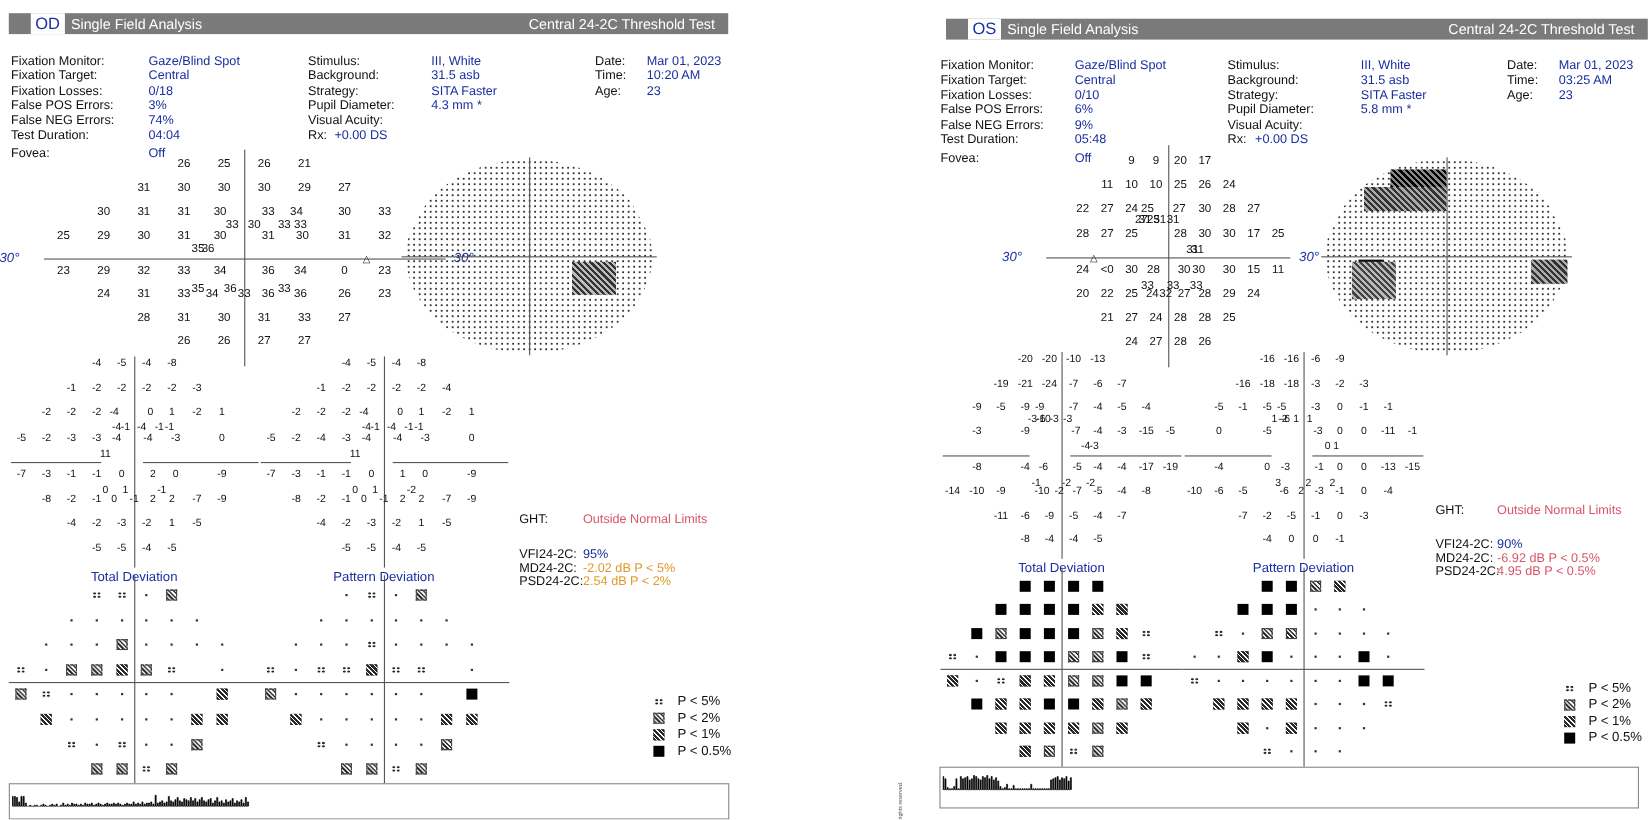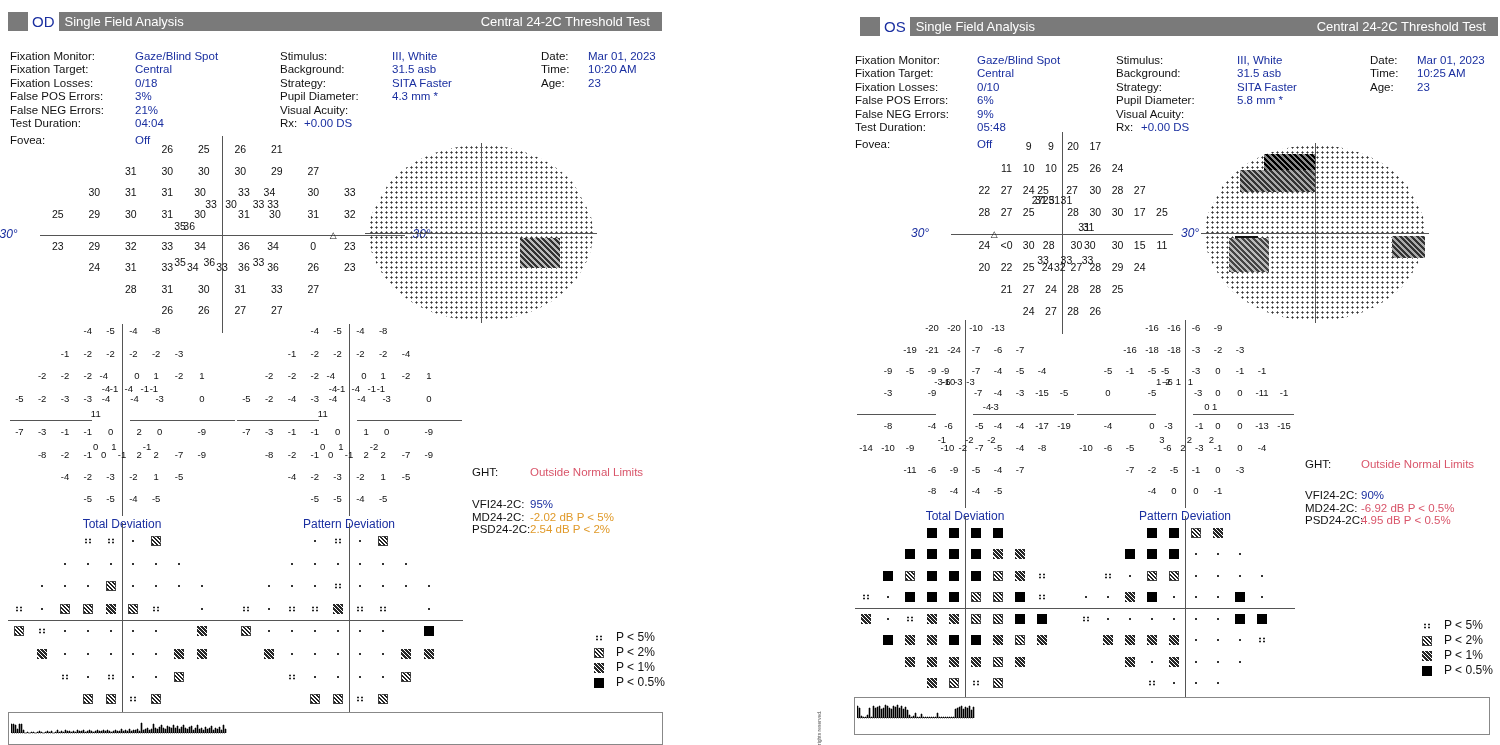--- a/index.html
+++ b/index.html
@@ -58,21 +58,21 @@
       <div class="row">
         <span class="lbl" style="width:125px;display:inline-block;">Fixation Losses:</span>
         <span class="val">0/18</span>
       </div>
       <div class="row">
         <span class="lbl" style="width:125px;display:inline-block;">False POS Errors:</span>
         <span class="val">3%</span>
       </div>
       <div class="row">
         <span class="lbl" style="width:125px;display:inline-block;">False NEG Errors:</span>
-        <span class="val">21%</span>
+        <span class="val">74%</span>
       </div>
       <div class="row">
         <span class="lbl" style="width:125px;display:inline-block;">Test Duration:</span>
         <span class="val">04:04</span>
       </div>
       <div class="row" style="margin-top:4px;">
         <span class="lbl" style="width:125px;display:inline-block;">Fovea:</span>
         <span class="val">Off</span>
       </div>
     </div>
@@ -559,21 +559,21 @@
         <span class="val">+0.00 DS</span>
       </div>
     </div>
   <div class="info" style="left:518px;top:54px;" id="os-c3">
       <div class="row">
         <span class="lbl" style="width:47px;display:inline-block;">Date:</span>
         <span class="val">Mar 01, 2023</span>
       </div>
       <div class="row">
         <span class="lbl" style="width:47px;display:inline-block;">Time:</span>
-        <span class="val">10:25 AM</span>
+        <span class="val">03:25 AM</span>
       </div>
       <div class="row">
         <span class="lbl" style="width:47px;display:inline-block;">Age:</span>
         <span class="val">23</span>
       </div>
     </div>
   <div id="os-thr">
       <div class="axis" style="left:210px;top:132px;width:1px;height:202px;"></div>
       <div class="axis" style="left:99px;top:234px;width:222px;height:1px;"></div>
       <span class="deg" style="left:59px;top:226px;">30°</span>

